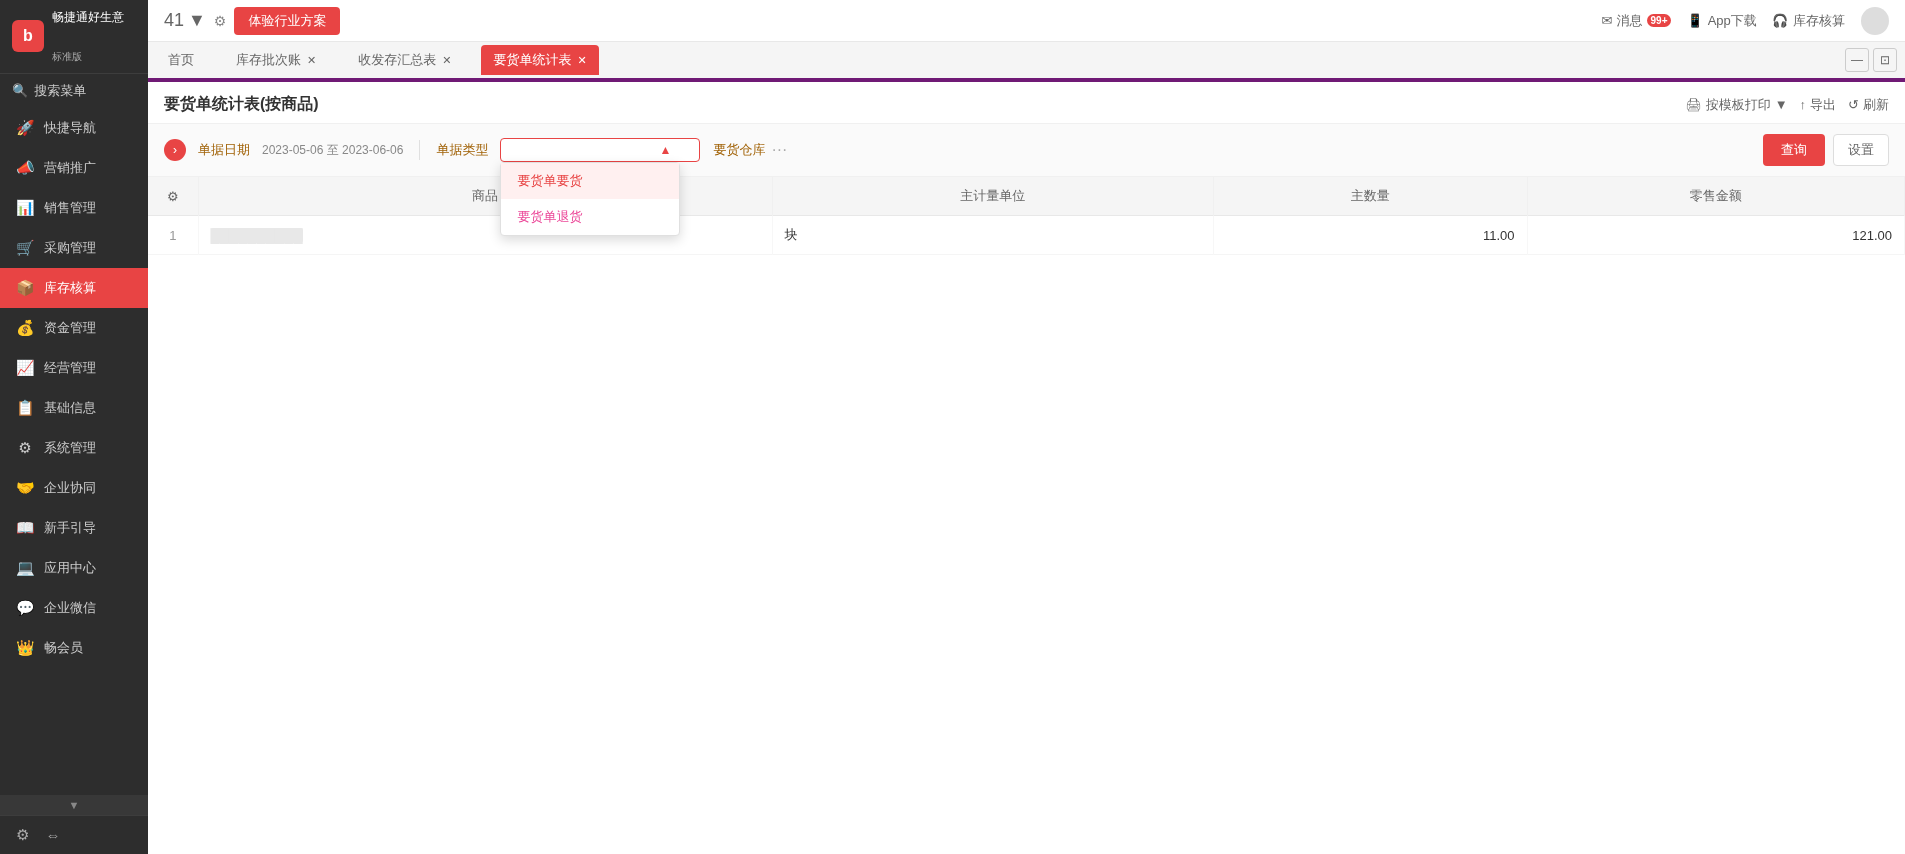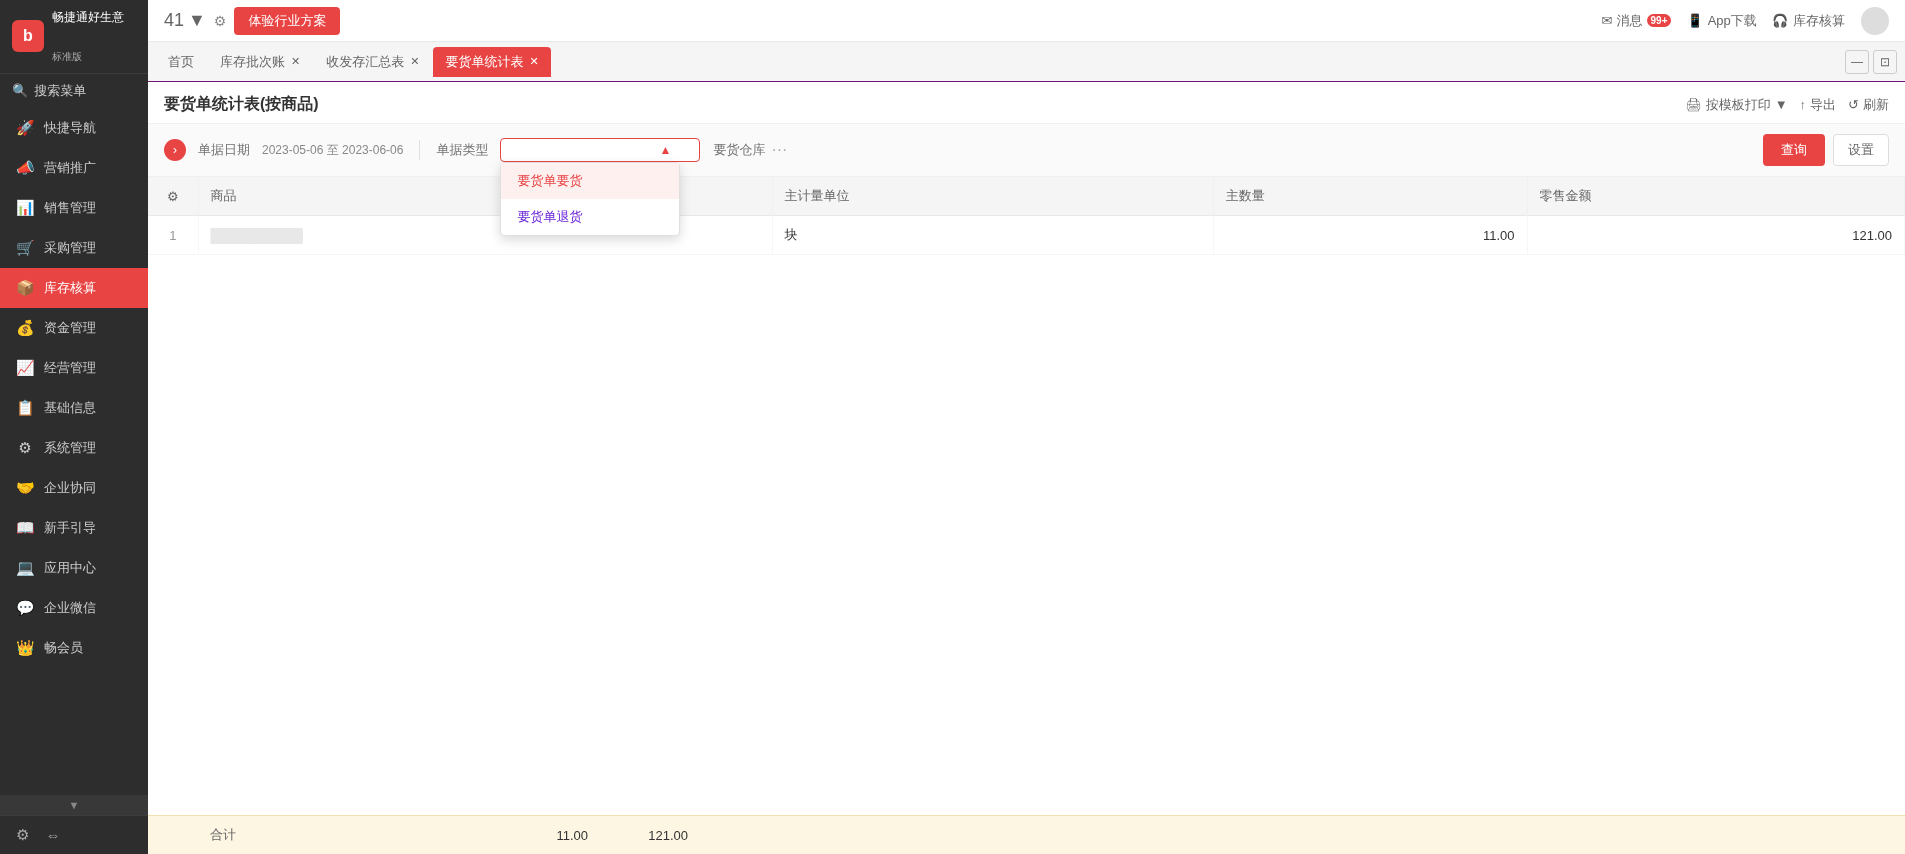--- a/index.html
+++ b/index.html
@@ -147,22 +147,22 @@
       cursor: pointer;
     }
 
     
     .tabs-bar {
       height: 40px;
       background: #f5f5f5;
       display: flex;
       align-items: center;
       padding: 0 8px;
-      border-bottom: 1px solid #701a75;
-      gap: 2px;
+      border-bottom: 4px solid #701a75;
+      gap: 18px;
       flex-shrink: 0;
     }
     .tab {
       display: flex;
       align-items: center;
       padding: 6px 12px;
       gap: 6px;
       cursor: pointer;
       font-size: 13px;
       color: #666;
@@ -247,21 +247,21 @@
       height: 22px;
       background: #e84444;
       border-radius: 50%;
       display: flex;
       align-items: center;
       justify-content: center;
       color: white;
       cursor: pointer;
       font-size: 12px;
     }
-    .filter-label { color: #737373; font-size: 13px; white-space: nowrap; }
+    .filter-label { color: #a16207; font-size: 13px; white-space: nowrap; }
     .date-shortcuts {
       display: flex;
       gap: 6px;
       align-items: center;
     }
     .date-btn {
       padding: 3px 8px;
       border: 1px solid #ddd;
       border-radius: 3px;
       cursor: pointer;
@@ -334,21 +334,21 @@
       border: 1px solid #e0e0e0;
       border-radius: 4px;
       box-shadow: 0 4px 12px rgba(0,0,0,0.15);
       min-width: 180px;
       z-index: 1000;
     }
     .dropdown-item {
       padding: 9px 16px;
       cursor: pointer;
       font-size: 13px;
-      color: #6d28d9;
+      color: #ec4899;
     }
     .dropdown-item.selected { background: #fff0f0; color: #e84444; }
     .select-container { position: relative; }
 
     
     .table-wrap {
       flex: 1;
       overflow: auto;
       position: relative;
     }
@@ -356,21 +356,21 @@
       width: 100%;
       border-collapse: collapse;
       font-size: 13px;
     }
     thead tr {
       background: #f5f5f5;
       border-bottom: 1px solid #e8e8e8;
     }
     thead th {
       padding: 10px 12px;
-      text-align: left;
+      text-align: center;
       color: #666;
       font-weight: normal;
       border-right: 1px solid #f0f0f0;
       white-space: nowrap;
     }
     thead th:first-child { width: 50px; text-align: center; }
     tbody tr {
       border-bottom: 1px solid #f5f5f5;
     }
     tbody td {
@@ -625,22 +625,16 @@
               <span class="text-blurred">██████████</span>
             </td>
             <td>块</td>
             <td class="td-number">11.00</td>
             <td class="td-number">121.00</td>
           </tr>
         </tbody>
       </table>
     </div>
 
-    <div class="table-footer">
-      <div class="footer-label">合计</div>
-      <div style="width:120px;"></div>
-      <div class="footer-num">11.00</div>
-      <div class="footer-num">121.00</div>
-    </div>
 
   </div>
 
 </div>
 
 </body></html>

